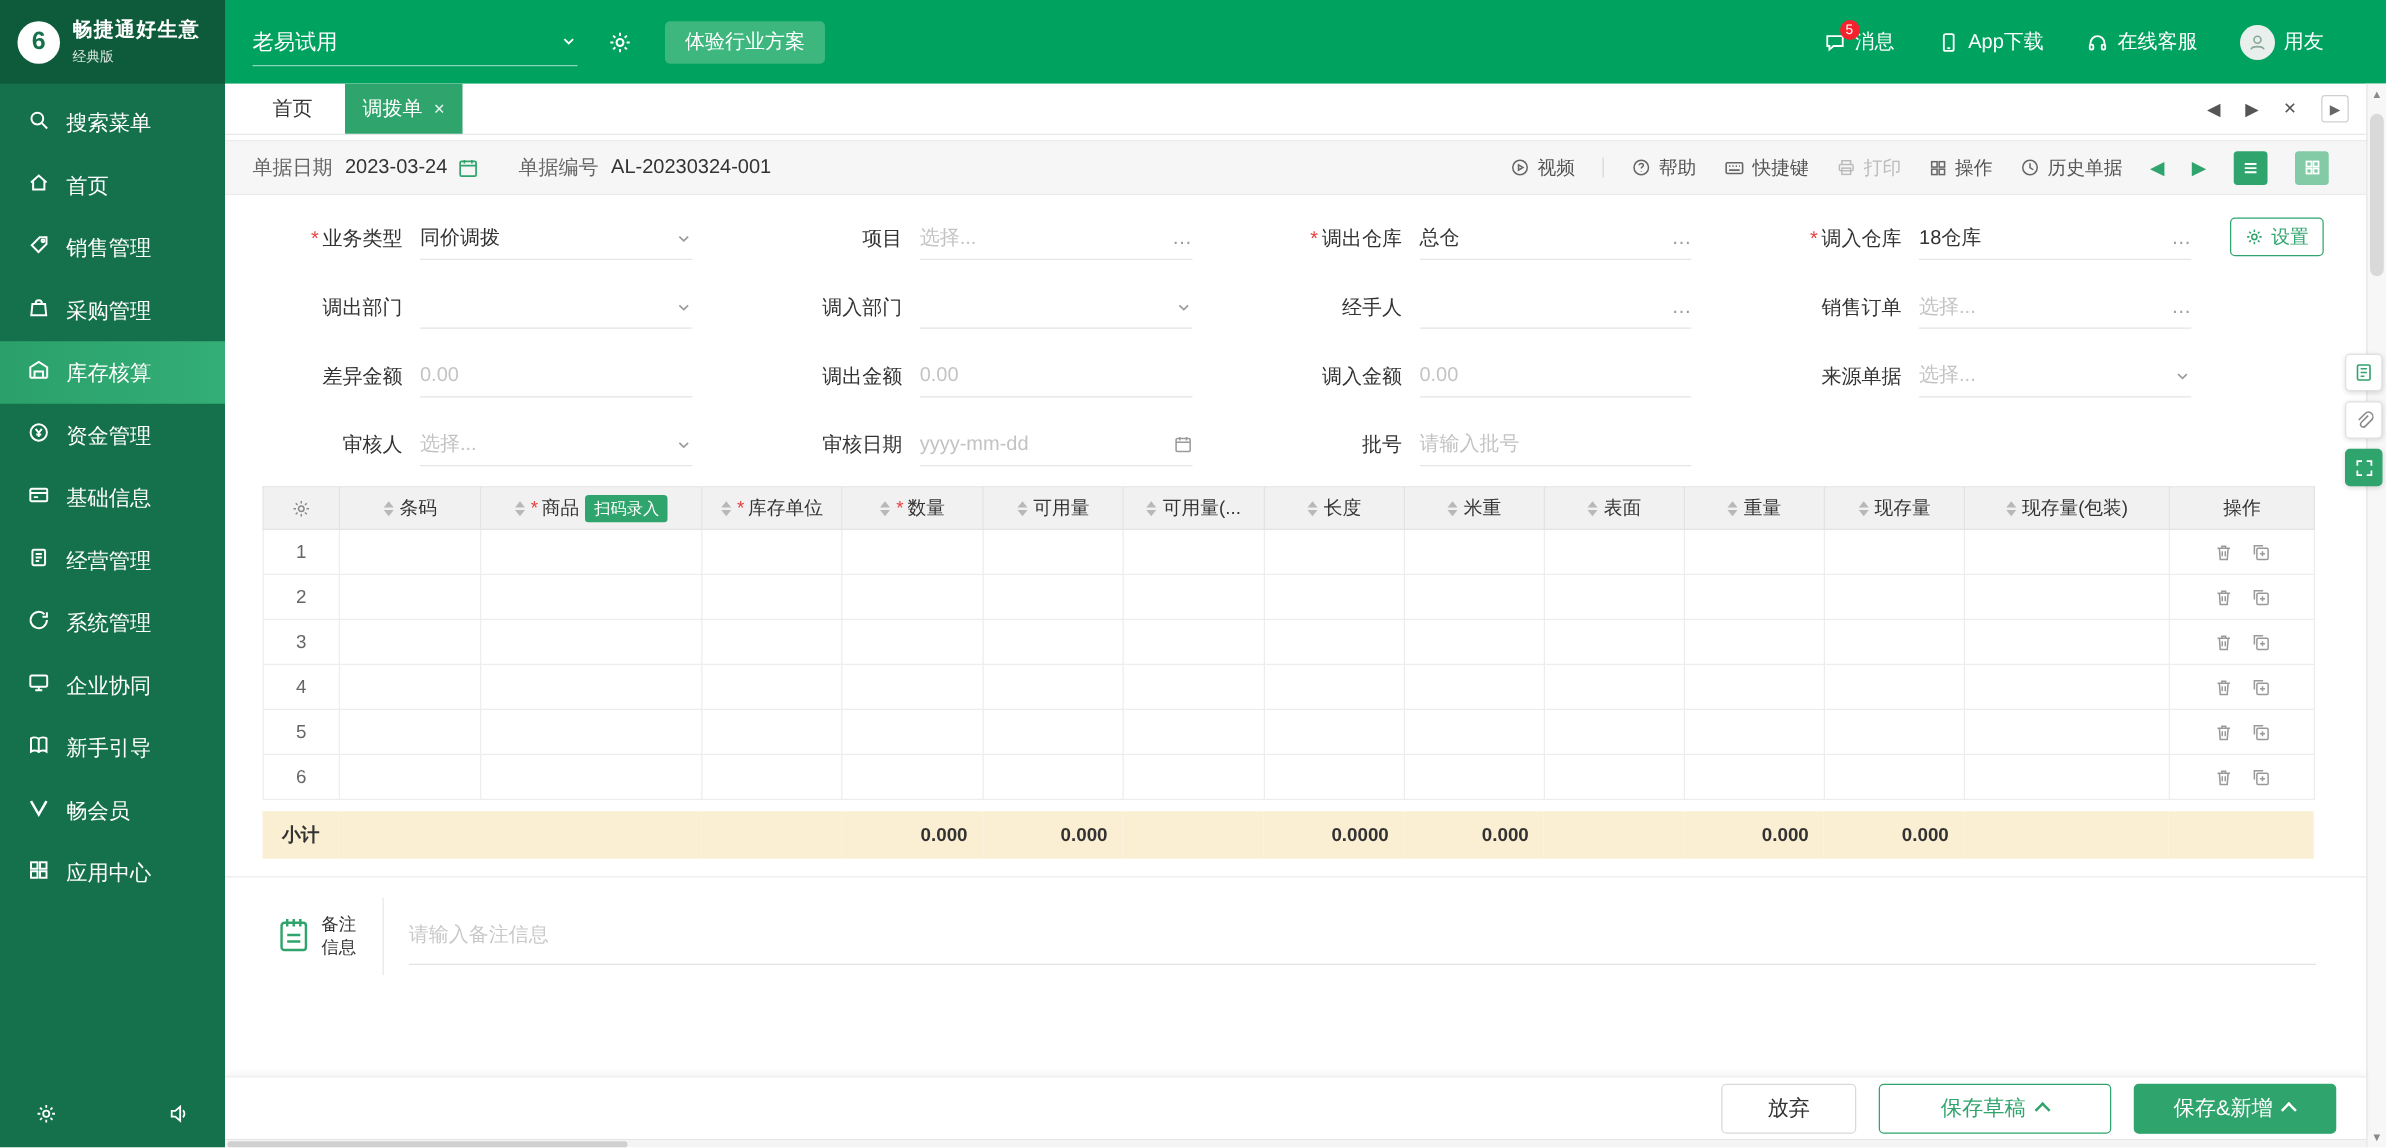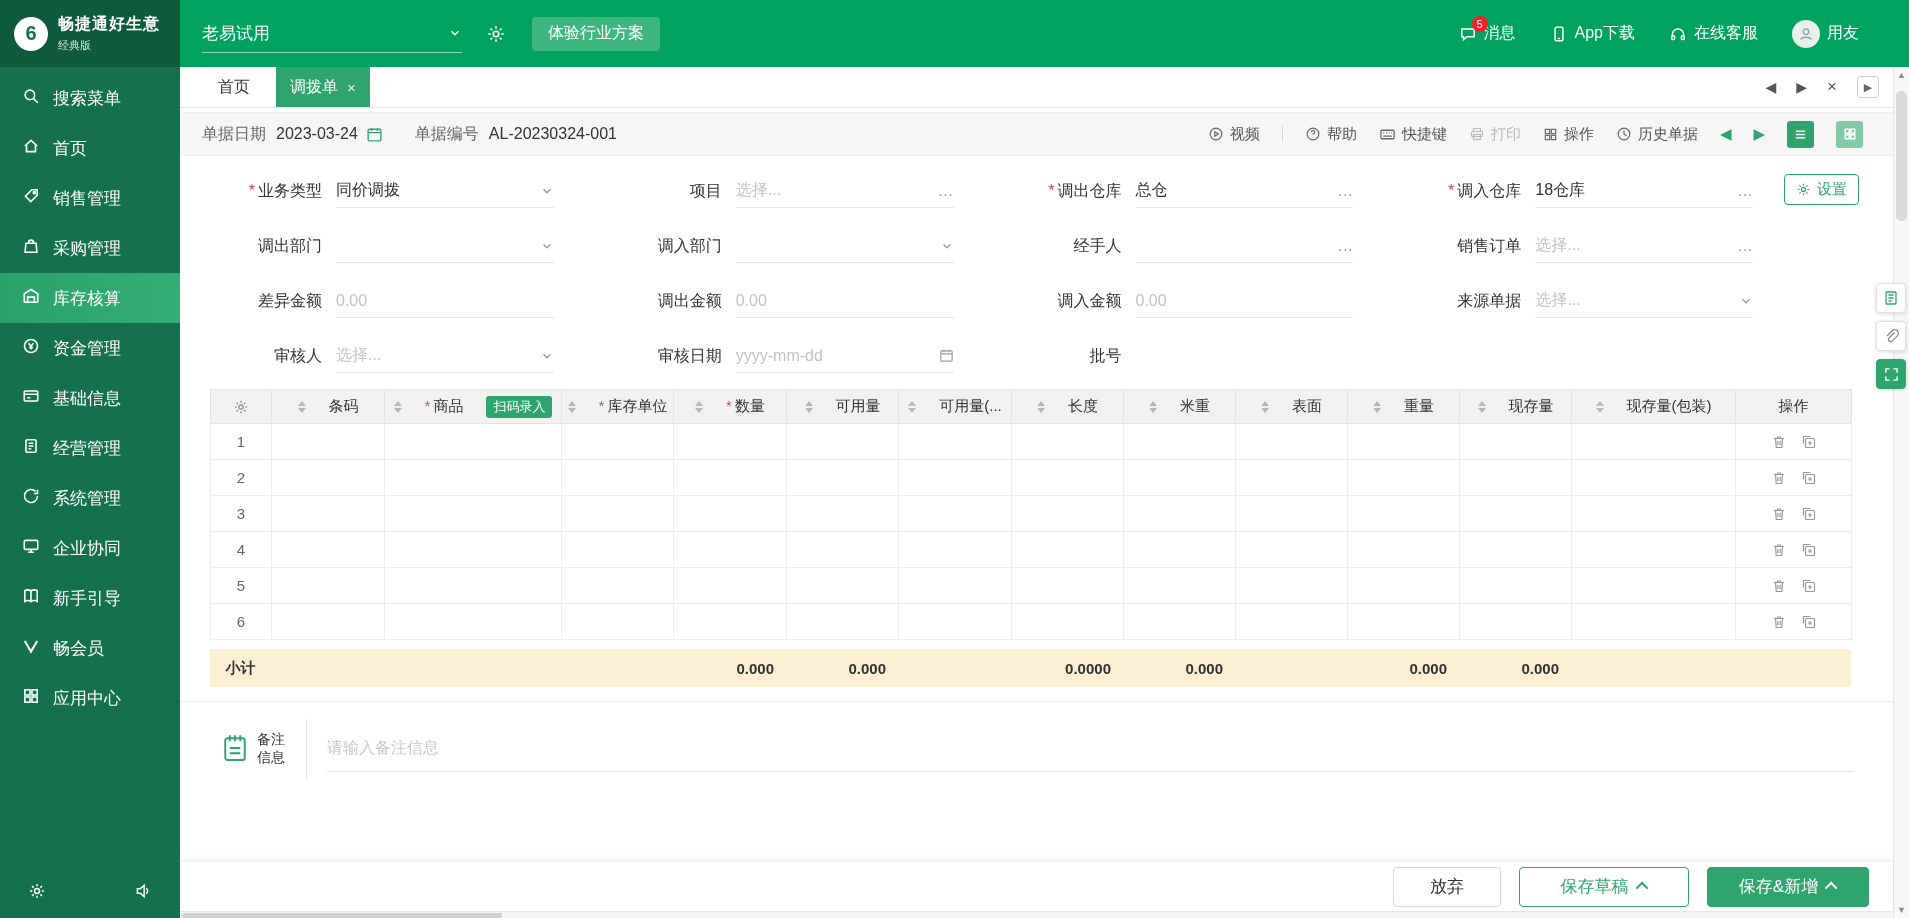--- a/index.html
+++ b/index.html
@@ -68,21 +68,21 @@
   .f-input { flex:1; display:flex; align-items:center; border-bottom:1px solid #e5e5e5; height:34px; font-size:16px; cursor:text; min-width:0; }
   .f-value { color:#333; }
   .f-ph { color:#c3c3c3; }
   .f-suffix { margin-left:auto; color:#9a9a9a; display:flex; align-items:center; font-size:16px; cursor:pointer; padding-left:6px; }
   .settings-btn { position:absolute; top:18px; right:34px; height:31px; border:1px solid #2fa46c; color:#2fa46c; background:#fff; border-radius:4px; display:flex; align-items:center; gap:6px; padding:0 11px; font-size:15px; cursor:pointer; font-family:inherit; }
 
   
   .grid-area { padding:14px 0 0 30px; }
   table { border-collapse:collapse; table-layout:fixed; width:1641px; }
   th { background:#f1f1f1; height:34px; font-size:15px; color:#333; font-weight:normal; border:1px solid #e3e3e3; padding:0 4px; }
-  .th-inner { display:flex; align-items:center; justify-content:center; gap:23px; white-space:nowrap; overflow:hidden; }
+  .th-inner { display:flex; align-items:center; justify-content:center; gap:5px; white-space:nowrap; overflow:hidden; }
   td { height:36px; border:1px solid #ededed; font-size:15px; padding:0 8px; }
   .row-num { text-align:center; color:#666; }
   .cell-actions { display:flex; align-items:center; justify-content:center; gap:14px; color:#999; }
   .cell-actions span { display:flex; cursor:pointer; }
   .sort { display:inline-flex; flex-direction:column; gap:2px; flex:none; }
   .sort i { width:0; height:0; border-left:4px solid transparent; border-right:4px solid transparent; display:block; }
   .sort .up { border-bottom:5px solid #b8b8b8; }
   .sort .down { border-top:5px solid #b8b8b8; }
   .scan-btn { background:#2fa46c; color:#fff; border:none; border-radius:3px; font-size:13px; height:22px; padding:0 7px; cursor:pointer; flex:none; font-family:inherit; }
   .subtotal-table { margin-top:9px; }
@@ -93,21 +93,21 @@
   
   .remark-area { border-top:1px solid #ececec; margin-top:14px; padding:16px 40px; display:flex; align-items:center; }
   .remark-left { width:76px; display:flex; flex-direction:row; align-items:center; gap:7px; color:#333; font-size:14px; flex:none; }
   .remark-divider { width:1px; height:62px; background:#e8e8e8; margin:0 20px 0 10px; }
   .remark-input { flex:1; border-bottom:1px solid #e3e3e3; height:46px; display:flex; align-items:center; font-size:16px; color:#c9c9c9; cursor:text; }
 
   
   .footer { position:absolute; left:0; right:16px; bottom:7px; height:50px; background:#fff; border-top:1px solid #ededed; box-shadow:0 -3px 6px rgba(0,0,0,.05); display:flex; align-items:center; justify-content:flex-end; gap:18px; padding-right:24px; z-index:3; }
   .btn { height:40px; border-radius:4px; font-size:17px; display:flex; align-items:center; justify-content:center; gap:10px; cursor:pointer; font-family:inherit; }
   .btn-cancel { width:108px; background:#fff; border:1px solid #d9d9d9; color:#333; }
-  .btn-draft { width:170px; background:#fff; border:1px solid #2fa46c; color:#2fa46c; }
+  .btn-draft { width:186px; background:#fff; border:1px solid #2fa46c; color:#2fa46c; }
   .btn-save { width:162px; background:#2fa46c; border:1px solid #2fa46c; color:#fff; }
   .chev-up { width:9px; height:9px; border-left:2px solid currentColor; border-top:2px solid currentColor; transform:rotate(45deg) translateY(2px); display:inline-block; }
 
   
   .vscroll { position:absolute; right:0; top:67px; bottom:0; width:16px; background:#f7f7f7; border-left:1px solid #e5e5e5; z-index:2; }
   .vs-arrow { position:absolute; left:0; width:100%; height:16px; display:flex; align-items:center; justify-content:center; font-size:9px; color:#8a8a8a; cursor:pointer; }
   .vs-up { top:0; } .vs-down { bottom:0; }
   .vs-thumb { position:absolute; left:2px; width:11px; top:24px; height:130px; background:#d9d9d9; border-radius:6px; cursor:grab; }
   .hscroll { position:absolute; left:0; right:16px; bottom:0; height:7px; background:#f4f4f4; border-top:1px solid #e6e6e6; z-index:2; }
   .hs-thumb { position:absolute; left:2px; top:1px; height:5px; width:320px; background:#d0d0d0; border-radius:3px; cursor:grab; }
@@ -534,20 +534,23 @@
               <span class="f-suffix">
                   <svg width="15" height="15" viewBox="0 0 16 16" fill="none" stroke="currentColor" stroke-width="1.3">
                     <rect x="2" y="3" width="12" height="11" rx="1"></rect>
                     <path d="M2 6.2h12M5.2 1.8v2.8M10.8 1.8v2.8"></path>
                   </svg>
                 </span>
             </div>
           </div>
           <div class="field">
             <label class="f-label">批号</label>
+            <div class="f-input">
+              <span class="f-ph">请输入批号</span>
+            </div>
           </div>
         </div>
       </div>
 
       <div class="grid-area">
         <table>
           <colgroup>
             <col style="width:61px">
               <col style="width:113px">
               <col style="width:177px">

